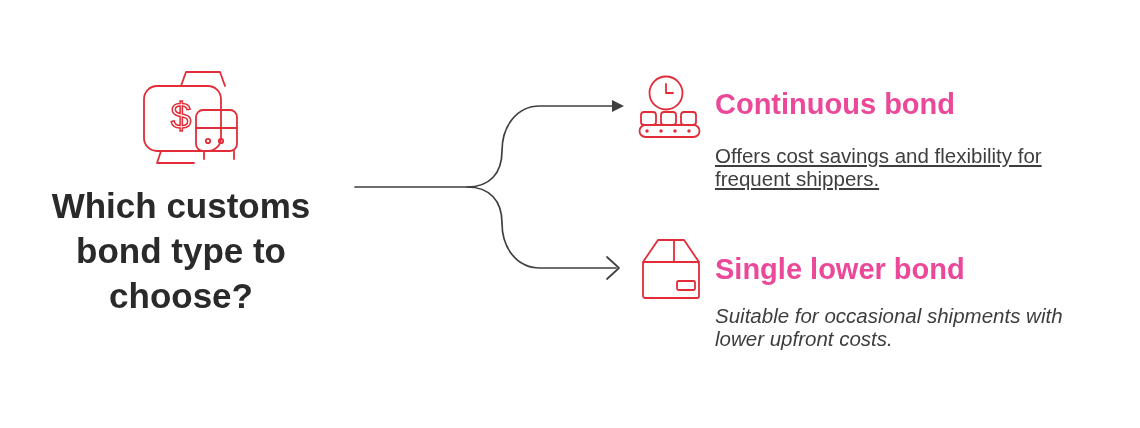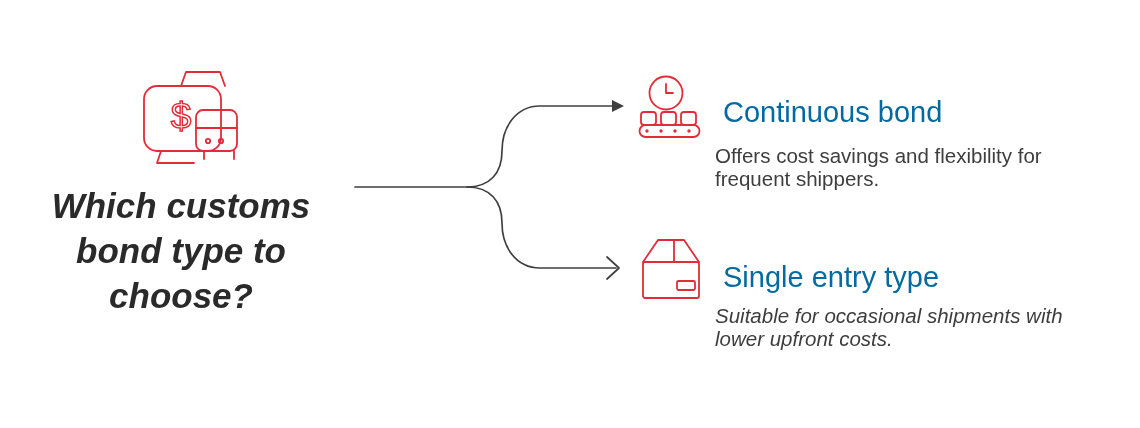--- a/index.html
+++ b/index.html
@@ -14,29 +14,28 @@
   .abs { position: absolute; }
   .root-title {
     left: 20px;
     top: 183px;
     width: 322px;
     text-align: center;
     font-weight: bold;
     font-size: 35px;
     line-height: 45px;
     color: #2a2a2a;
-    font-style: italic;
   }
   .option { position: absolute; left: 630px; width: 505px; }
   .opt-title {
-    margin: 8px;
+    margin: 0;
     font-size: 29px;
-    font-weight: normal;
+    font-weight: bold;
     line-height: 1.1;
-    color: #0369a1;
+    color: #ec4899;
     white-space: nowrap;
   }
   .opt-desc {
     margin: 0;
     font-size: 20.5px;
     line-height: 22.5px;
     color: #3e3e3e;
     width: 378px;
   }
   .arrow-line {
@@ -95,27 +94,27 @@
       <rect class="red-stroke" x="5" y="38" width="15" height="13" rx="3"></rect>
       <rect class="red-stroke" x="25" y="38" width="15" height="13" rx="3"></rect>
       <rect class="red-stroke" x="45" y="38" width="15" height="13" rx="3"></rect>
       <rect class="red-stroke" x="3.5" y="51" width="60" height="12" rx="6"></rect>
       <circle class="red-dot" cx="11" cy="57" r="1.7"></circle>
       <circle class="red-dot" cx="25" cy="57" r="1.7"></circle>
       <circle class="red-dot" cx="39" cy="57" r="1.7"></circle>
       <circle class="red-dot" cx="53" cy="57" r="1.7"></circle>
     </svg>
     <h2 class="abs opt-title" style="left:85px; top:15px;">Continuous bond</h2>
-    <p class="abs opt-desc" style="left:85px; top:71px;">Offers cost savings and flexibility for frequent shippers.</p>
+    <p class="abs opt-desc" style="left:85px; top:71px;text-decoration:underline;">Offers cost savings and flexibility for frequent shippers.</p>
   </div>
 
   <div class="option" style="top:236px;">
     <svg class="abs" style="left:10px; top:0;" width="62" height="64" viewBox="0 0 62 64">
       <rect class="red-stroke" x="3" y="26" width="56" height="36" rx="2"></rect>
       <path class="red-stroke" d="M3 26 L18 4 H44 L59 26"></path>
       <line class="red-stroke" x1="34" y1="4" x2="34" y2="26"></line>
       <rect class="red-stroke" x="37" y="45" width="18" height="9" rx="1.5"></rect>
     </svg>
-    <h2 class="abs opt-title" style="left:85px; top:18px;">Single entry type</h2>
+    <h2 class="abs opt-title" style="left:85px; top:18px;">Single lower bond</h2>
     <p class="abs opt-desc" style="left:85px; top:69px;font-style:italic;">Suitable for occasional shipments with lower upfront costs.</p>
   </div>
 
 </div>
 
 </body></html>

